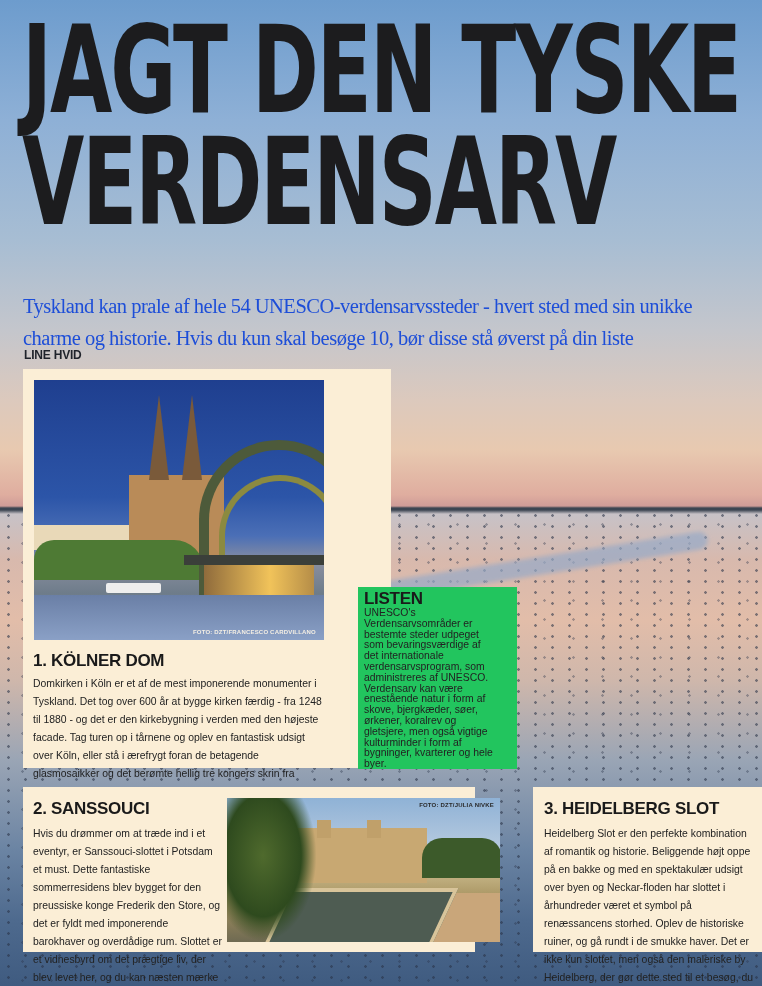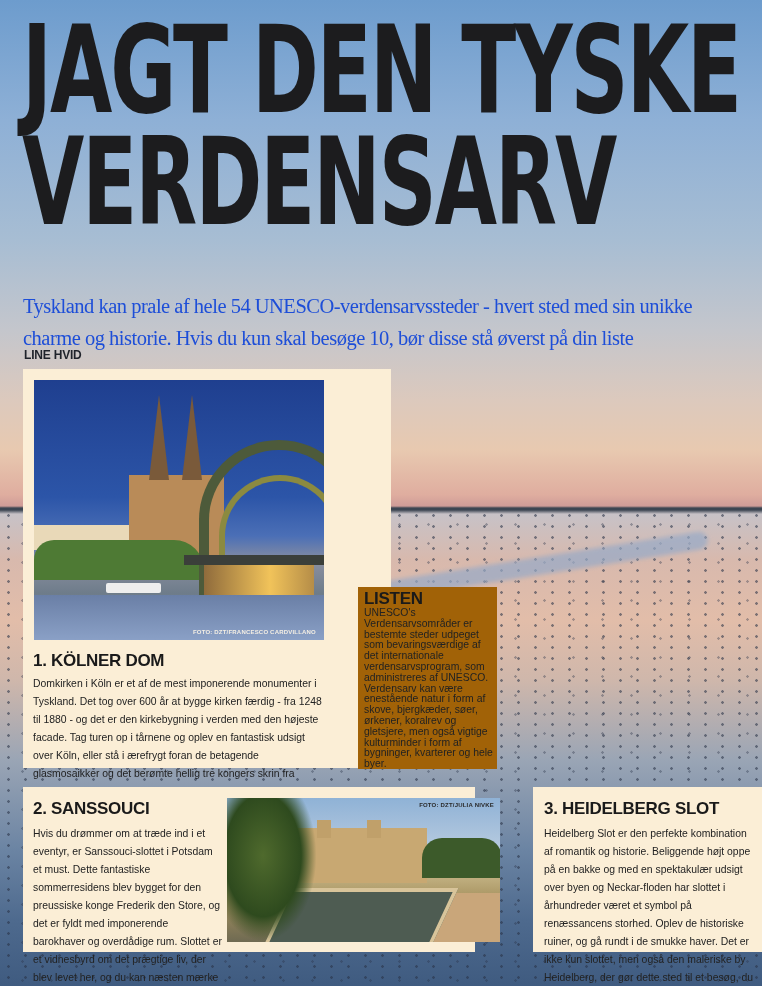--- a/index.html
+++ b/index.html
@@ -67,21 +67,21 @@
     <div class="deck"></div>
     <div class="pier"></div>
     <div class="river"></div>
     <div class="boat"></div>
     <div class="credit" style="right:8px;bottom:5px;color:#f4efe4;">FOTO: DZT/FRANCESCO CARDVILLANO</div>
   </div>
   <h2 style="position:absolute;left:10px;top:282px;">1. KÖLNER DOM</h2>
   <p style="position:absolute;left:10px;top:306px;width:294px;">Domkirken i Köln er et af de mest imponerende monumenter i Tyskland. Det tog over 600 år at bygge kirken færdig - fra 1248 til 1880 - og det er den kirkebygning i verden med den højeste facade. Tag turen op i tårnene og oplev en fantastisk udsigt over Köln, eller stå i ærefrygt foran de betagende glasmosaikker og det berømte hellig tre kongers skrin fra middelalderen. I skrinet ligger der, ifølge legenden, de hellige tre kongers knogler.</p>
 </div>
 
-<div class="card" style="left:358px;top:587px;width:139px;height:182px;background:#a16207;">
+<div class="card" style="left:358px;top:587px;width:159px;height:182px;background:#22c55e;">
   <h2 style="position:absolute;left:6px;top:2px;font-size:17px;">LISTEN</h2>
   <p style="position:absolute;left:6px;top:21px;width:132px;font-size:10.4px;line-height:10.8px;">UNESCO's Verdensarvsområder er bestemte steder udpeget som bevaringsværdige af det internationale verdensarvsprogram, som administreres af UNESCO. Verdensarv kan være enestående natur i form af skove, bjergkæder, søer, ørkener, koralrev og gletsjere, men også vigtige kulturminder i form af bygninger, kvarterer og hele byer.</p>
 </div>
 
 <div class="card" style="left:23px;top:787px;width:452px;height:165px;">
   <h2 style="position:absolute;left:10px;top:12px;">2. SANSSOUCI</h2>
   <p style="position:absolute;left:10px;top:38px;width:190px;">Hvis du drømmer om at træde ind i et eventyr, er Sanssouci-slottet i Potsdam et must. Dette fantastiske sommerresidens blev bygget for den preussiske konge Frederik den Store, og det er fyldt med imponerende barokhaver og overdådige rum. Slottet er et vidnesbyrd om det prægtige liv, der blev levet her, og du kan næsten mærke historiens ånd, når du går over de smukke terrasser.</p>
   <div class="photo sans" style="left:204px;top:11px;width:273px;height:144px;">
     <div class="bld"></div>
     <div class="tw1"></div>

